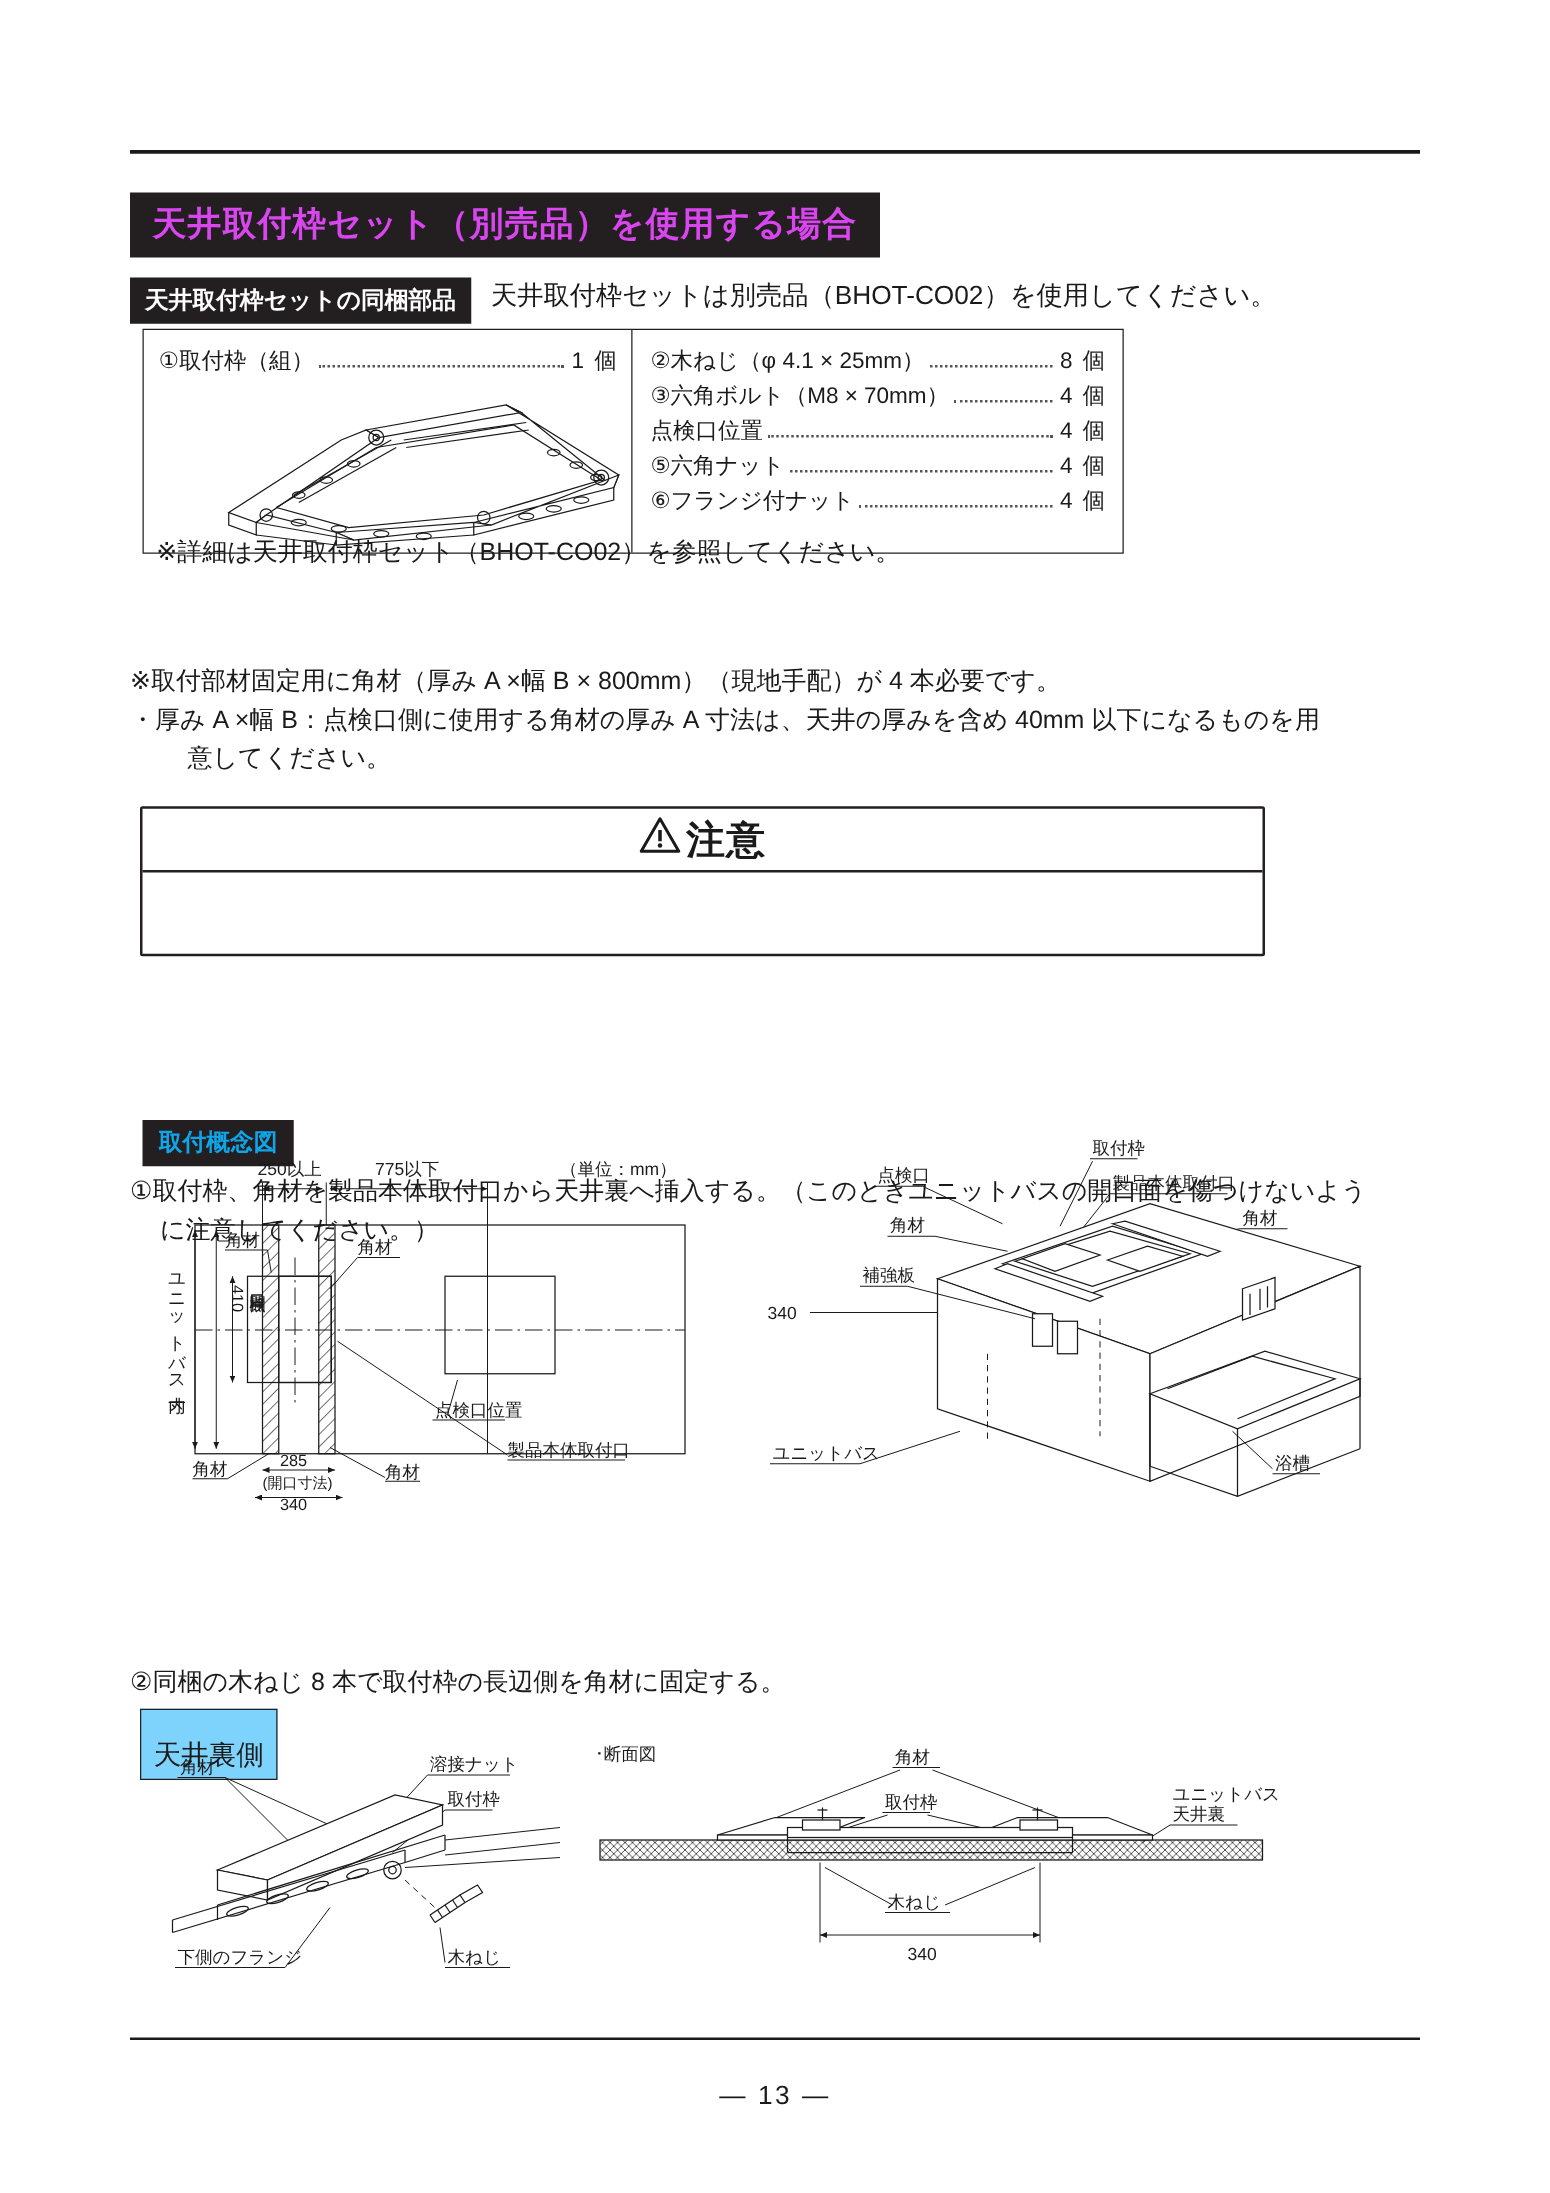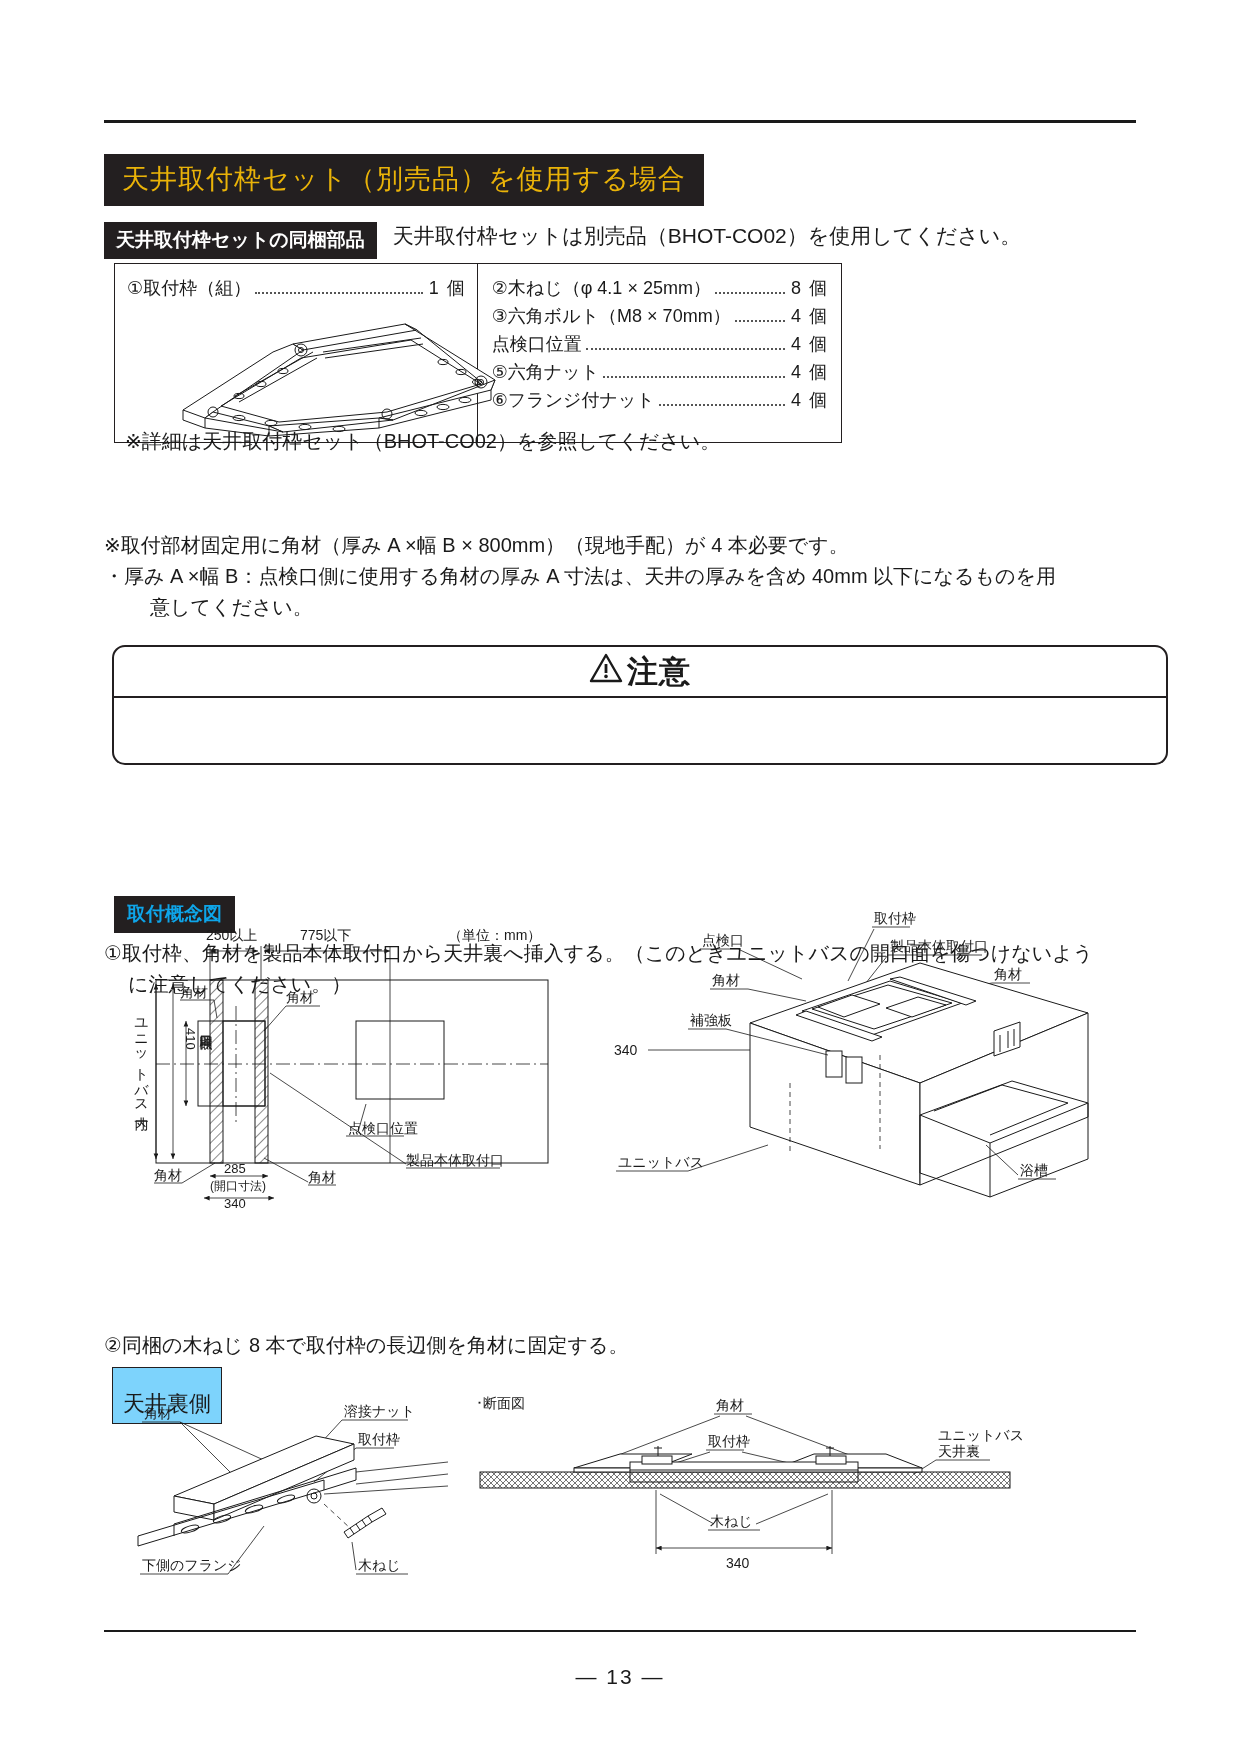--- a/index.html
+++ b/index.html
@@ -49,23 +49,23 @@
     font-size: 21px;
     letter-spacing: 2px;
   }
 
   
   .chapter-title {
     position: absolute;
     left: 104px;
     top: 154px;
     background: #231f20;
-    color: #eab308;
+    color: #d946ef;
     font-size: 27px;
-    font-weight: normal;
+    font-weight: bold;
     padding: 7px 18px 9px 18px;
     letter-spacing: 1px;
     white-space: nowrap;
   }
 
   
   .parts-head-row {
     position: absolute;
     left: 104px;
     top: 222px;
@@ -85,21 +85,21 @@
     margin-left: 16px;
     font-size: 21px;
     white-space: nowrap;
   }
 
   
   .parts-box {
     position: absolute;
     left: 114px;
     top: 263px;
-    width: 728px;
+    width: 785px;
     height: 180px;
     border: 1.5px solid #231f20;
     box-sizing: border-box;
     display: flex;
   }
   .parts-col-left {
     width: 444px;
     border-right: 1.5px solid #231f20;
     box-sizing: border-box;
     position: relative;
@@ -153,24 +153,24 @@
     line-height: 31px;
   }
   .note-block .ln { white-space: nowrap; }
   .note-block .ind { padding-left: 46px; }
 
   
   .caution-box {
     position: absolute;
     left: 112px;
     top: 645px;
-    width: 1056px;
+    width: 900px;
     height: 120px;
     border: 2.5px solid #231f20;
-    border-radius: 13px;
+    border-radius: 2px;
     box-sizing: border-box;
   }
   .caution-title {
     position: absolute;
     left: 0;
     top: 4px;
     width: 100%;
     text-align: center;
     font-size: 31px;
     font-weight: bold;

